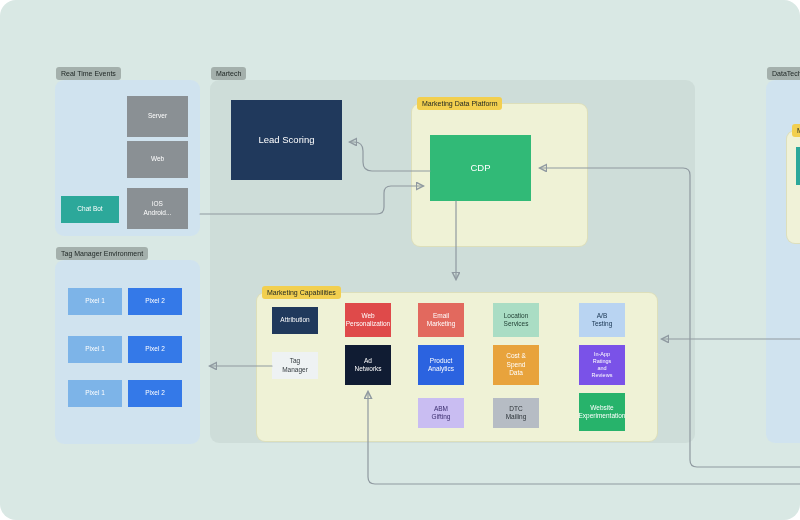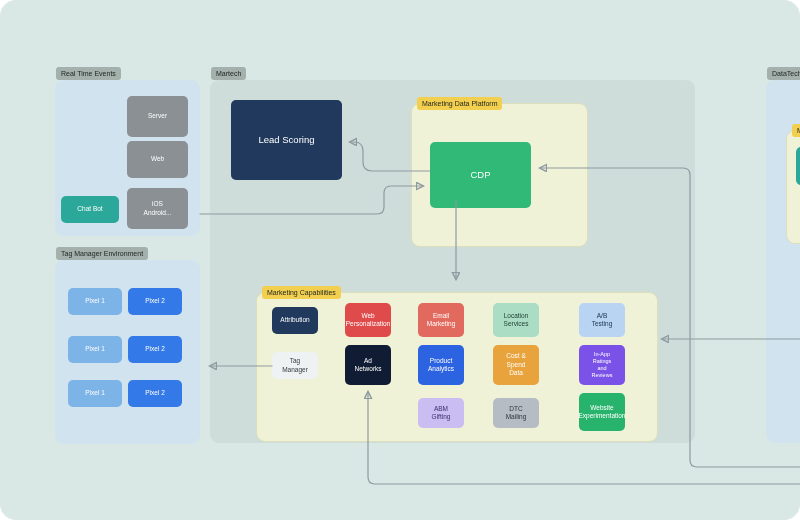--- a/index.html
+++ b/index.html
@@ -7,21 +7,21 @@
        font-family:"Liberation Sans",sans-serif;}
   .canvas{position:absolute;inset:0;background:#d9e8e4;border-radius:16px;overflow:hidden;}
   .frame{position:absolute;border-radius:9px;}
   .f-blue{background:rgba(206,226,241,.82);}
   .f-martech{background:rgba(150,168,162,.16);}
   .f-yellow{background:rgba(242,243,214,.92);border:1px solid rgba(185,186,135,.35);}
   .tag{position:absolute;top:-13px;left:1px;font-size:7px;line-height:1;padding:3px 5px;
        border-radius:3px;white-space:nowrap;color:#1c2422;z-index:6;}
   .tag-gray{background:#a4b0ac;}
   .tag-yellow{background:#f2cf4f;top:-7px;left:5px;}
-  .node{position:absolute;border-radius:5px;display:flex;align-items:center;justify-content:center;
+  .node{position:absolute;border-radius:0;display:flex;align-items:center;justify-content:center;
         text-align:center;font-size:6.5px;line-height:1.3;padding:12px;box-sizing:border-box;z-index:4;}
   .big{font-size:9.5px;}
   .tiny{font-size:5.5px;}
   .c-navy{background:#20395c;color:#fff;}
   .c-black{background:#101c33;color:#fff;}
   .c-green{background:#31ba77;color:#fff;}
   .c-green2{background:#27b36b;color:#fff;}
   .c-gray{background:#8a9094;color:#fff;}
   .c-teal{background:#2ca89a;color:#fff;}
   .c-lblue{background:#7db4e8;color:#fff;}
@@ -100,21 +100,21 @@
   <div class="node c-lblue" style="left:68px;top:380px;width:54px;height:27px">
     <span>Pixel 1</span>
   </div>
   <div class="node c-blue" style="left:128px;top:380px;width:54px;height:27px">
     <span>Pixel 2</span>
   </div>
 
   <div class="node c-navy big" style="left:231px;top:100px;width:111px;height:80px">
     <span>Lead Scoring</span>
   </div>
-  <div class="node c-green big" style="left:430px;top:142px;width:101px;height:66px">
+  <div class="node c-green big" style="left:430px;top:135px;width:101px;height:66px">
     <span>CDP</span>
   </div>
 
   <div class="node c-navy" style="left:272px;top:307px;width:46px;height:27px">
     <span>Attribution</span>
   </div>
   <div class="node c-red" style="left:345px;top:303px;width:46px;height:34px">
     <span>Web Personalization</span>
   </div>
   <div class="node c-coral" style="left:418px;top:303px;width:46px;height:34px">

